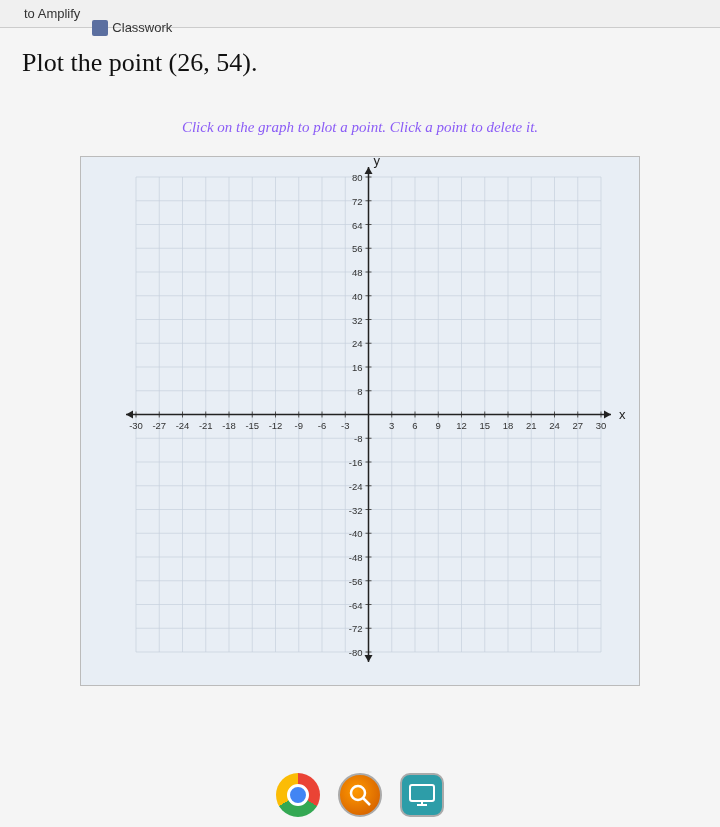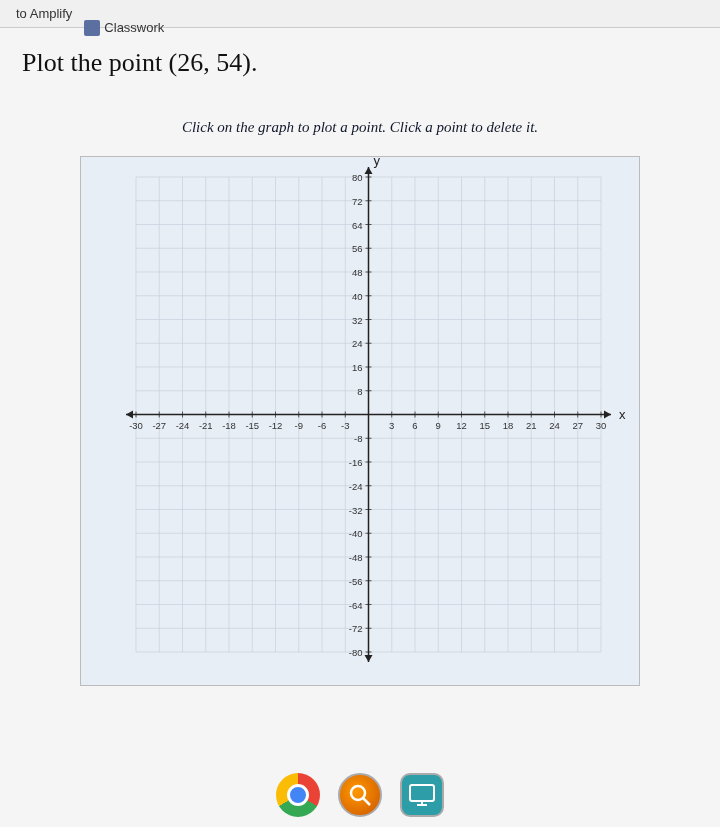--- a/index.html
+++ b/index.html
@@ -10,21 +10,21 @@
       font-family: Georgia, 'Times New Roman', serif;
       overflow: hidden;
     }
 
     
     #top-bar {
       display: flex;
       align-items: center;
       background: #f0f0f0;
       height: 28px;
-      padding: 0 16px;
+      padding: 0 24px;
       border-bottom: 1px solid #ccc;
       gap: 12px;
     }
     #top-bar-amplify {
       font-size: 13px;
       color: #333;
       font-family: Arial, sans-serif;
     }
     #classwork-tab {
       display: flex;
@@ -53,21 +53,21 @@
     #question-title {
       font-size: 26px;
       font-weight: normal;
       color: #111;
       margin-bottom: 16px;
       font-family: Georgia, serif;
     }
 
     #instruction-text {
       font-size: 15px;
-      color: #0f172a;
+      color: #8b5cf6;
       font-style: italic;
       text-align: center;
       margin-bottom: 20px;
       font-family: Georgia, serif;
       margin-top: 41px;
     }
 
     
     #graph-container {
       display: flex;

